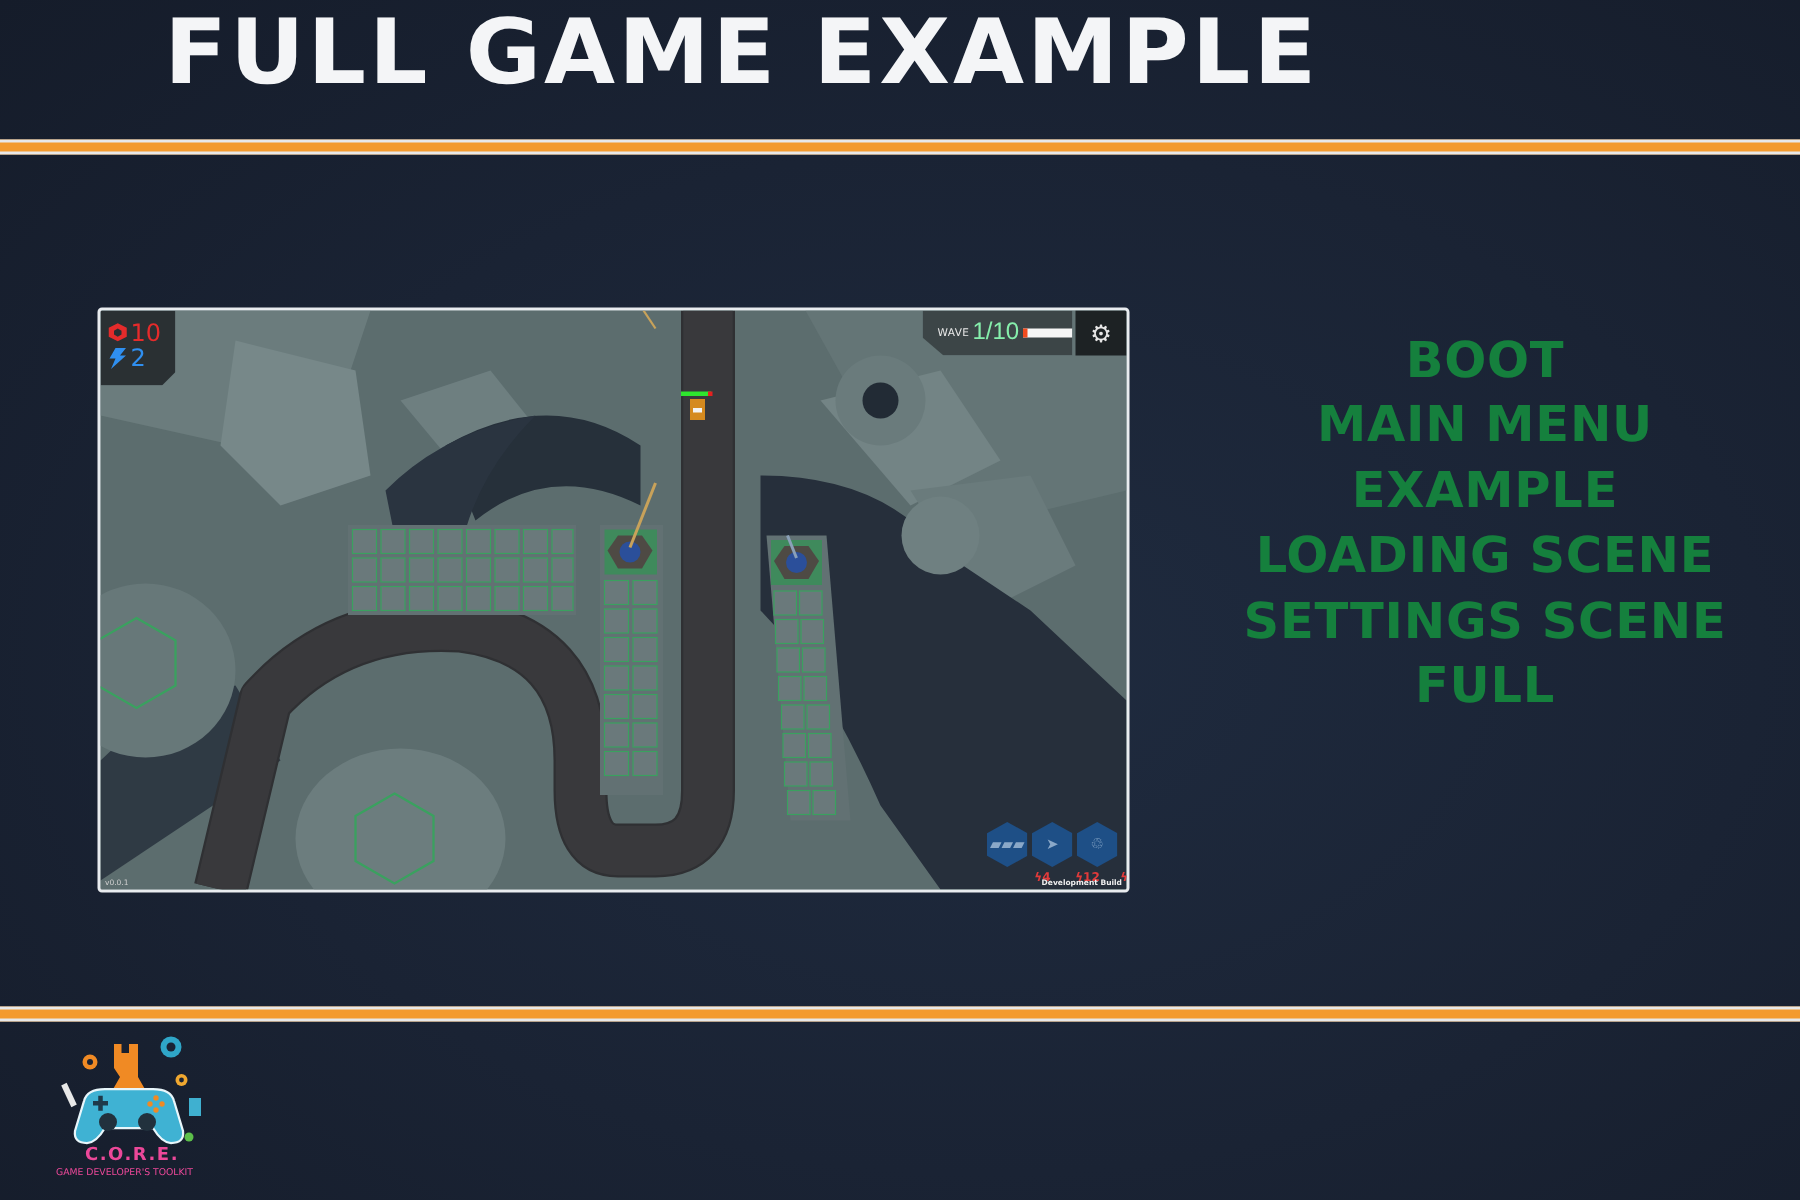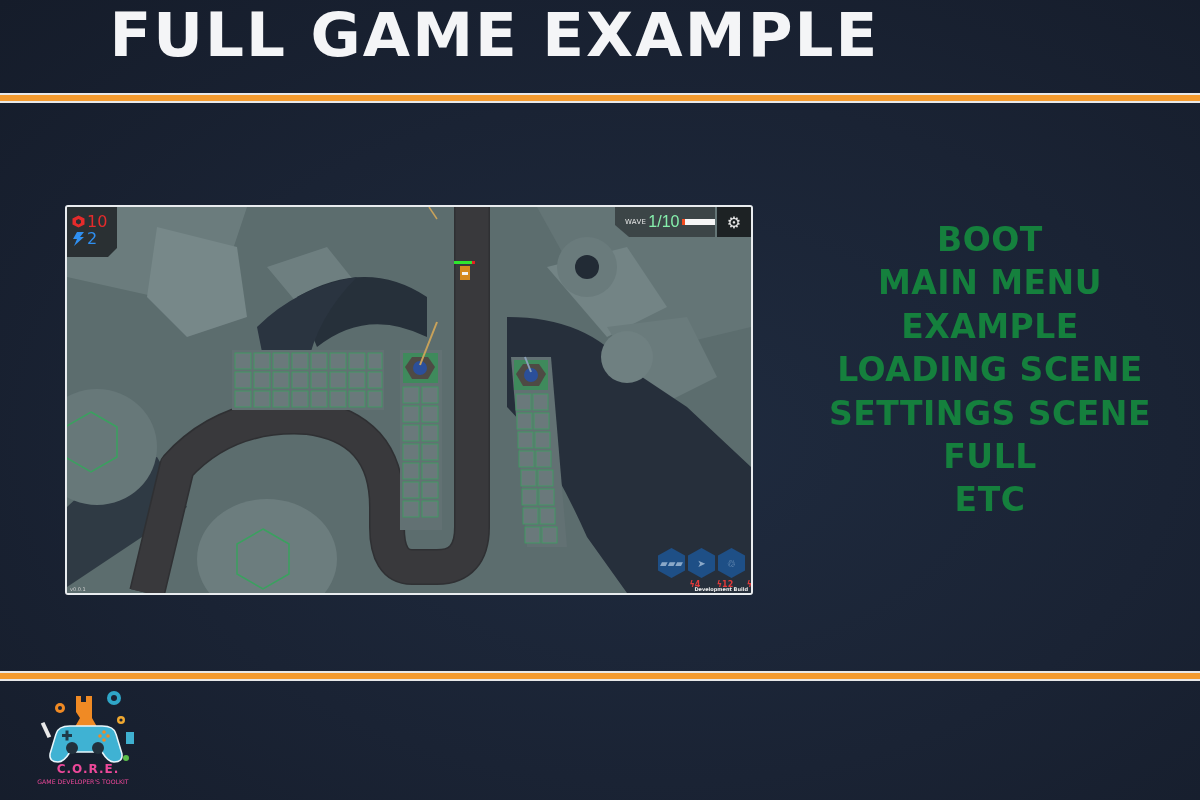--- a/index.html
+++ b/index.html
@@ -273,21 +273,20 @@
   <span class="version">v0.0.1</span>
 </div>
 
 <ul class="feature-list">
   <li>BOOT</li>
   <li>MAIN MENU</li>
   <li>EXAMPLE</li>
   <li>LOADING SCENE</li>
   <li>SETTINGS SCENE</li>
   <li>FULL</li>
-  <li>ETC</li>
 </ul>
 
 <div class="stripe bottom"></div>
 
 <div class="logo">
   <svg width="120" height="76" viewBox="0 0 120 76" style="position:absolute;left:18px;top:0">
 
     <path d="M50,8 L55,8 L55,14 L60,14 L60,8 L66,8 L66,30 L74,44 L46,44 L54,30 L50,24 Z" fill="#f08a24"></path>
 
     <circle cx="88" cy="10" r="7" fill="#2fa6c8"></circle>

